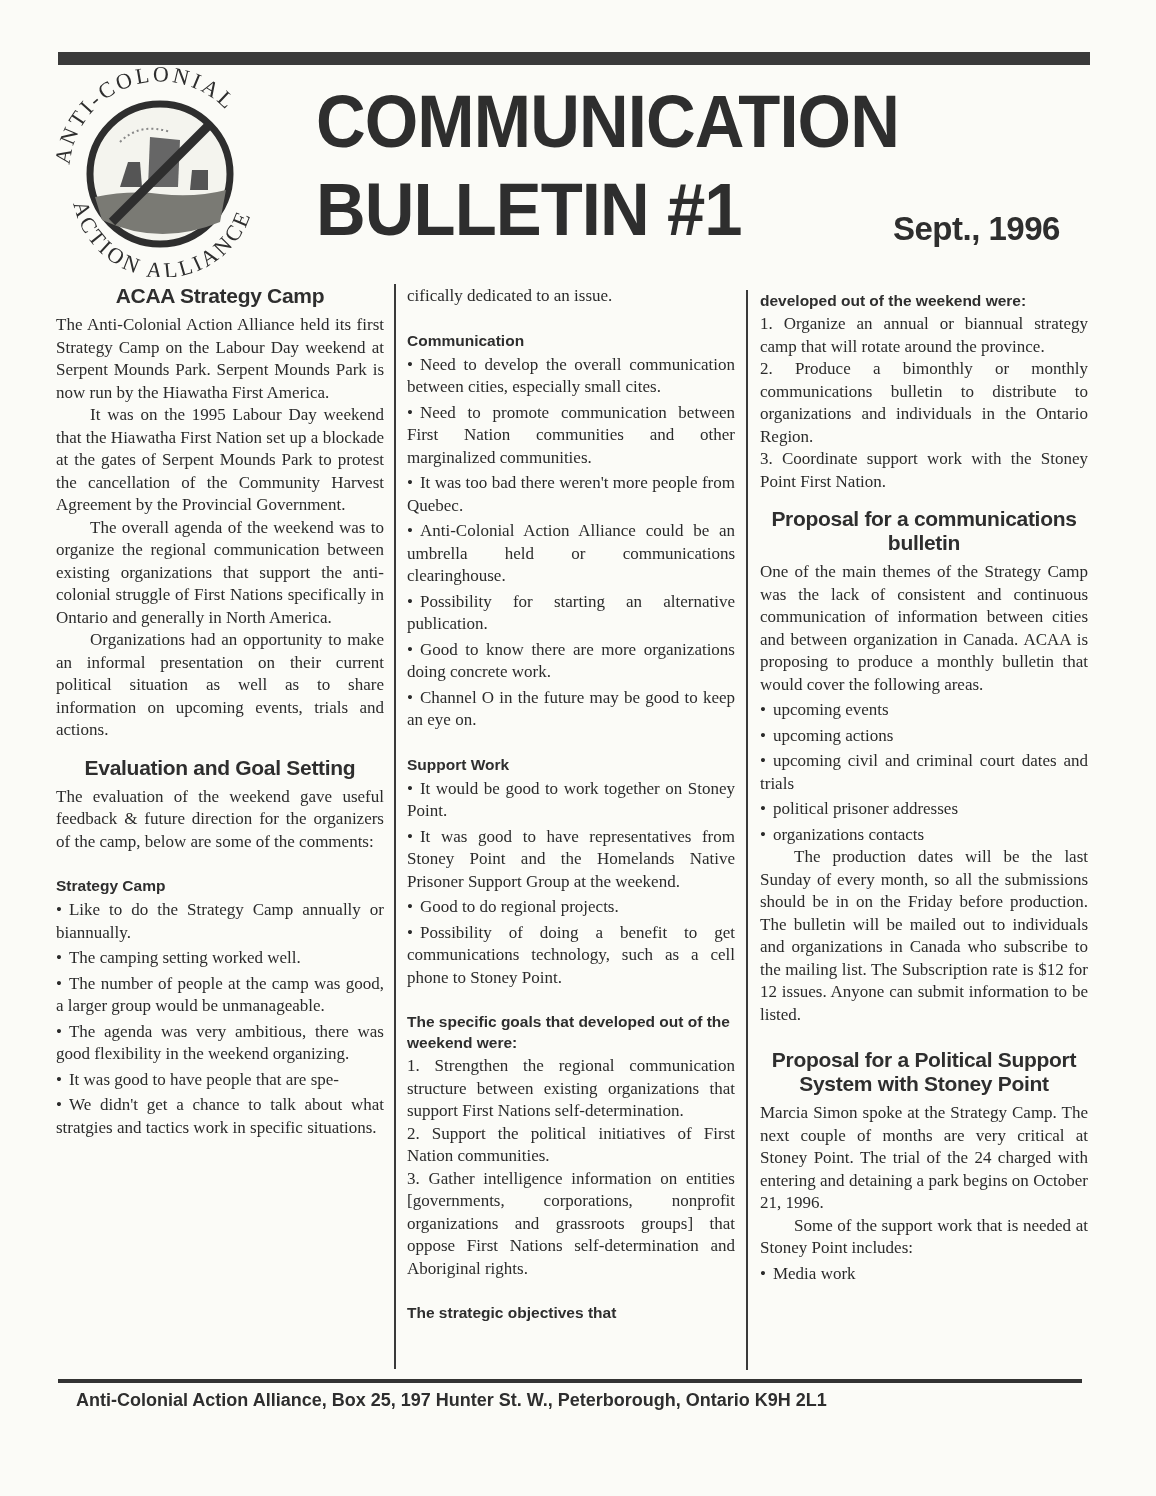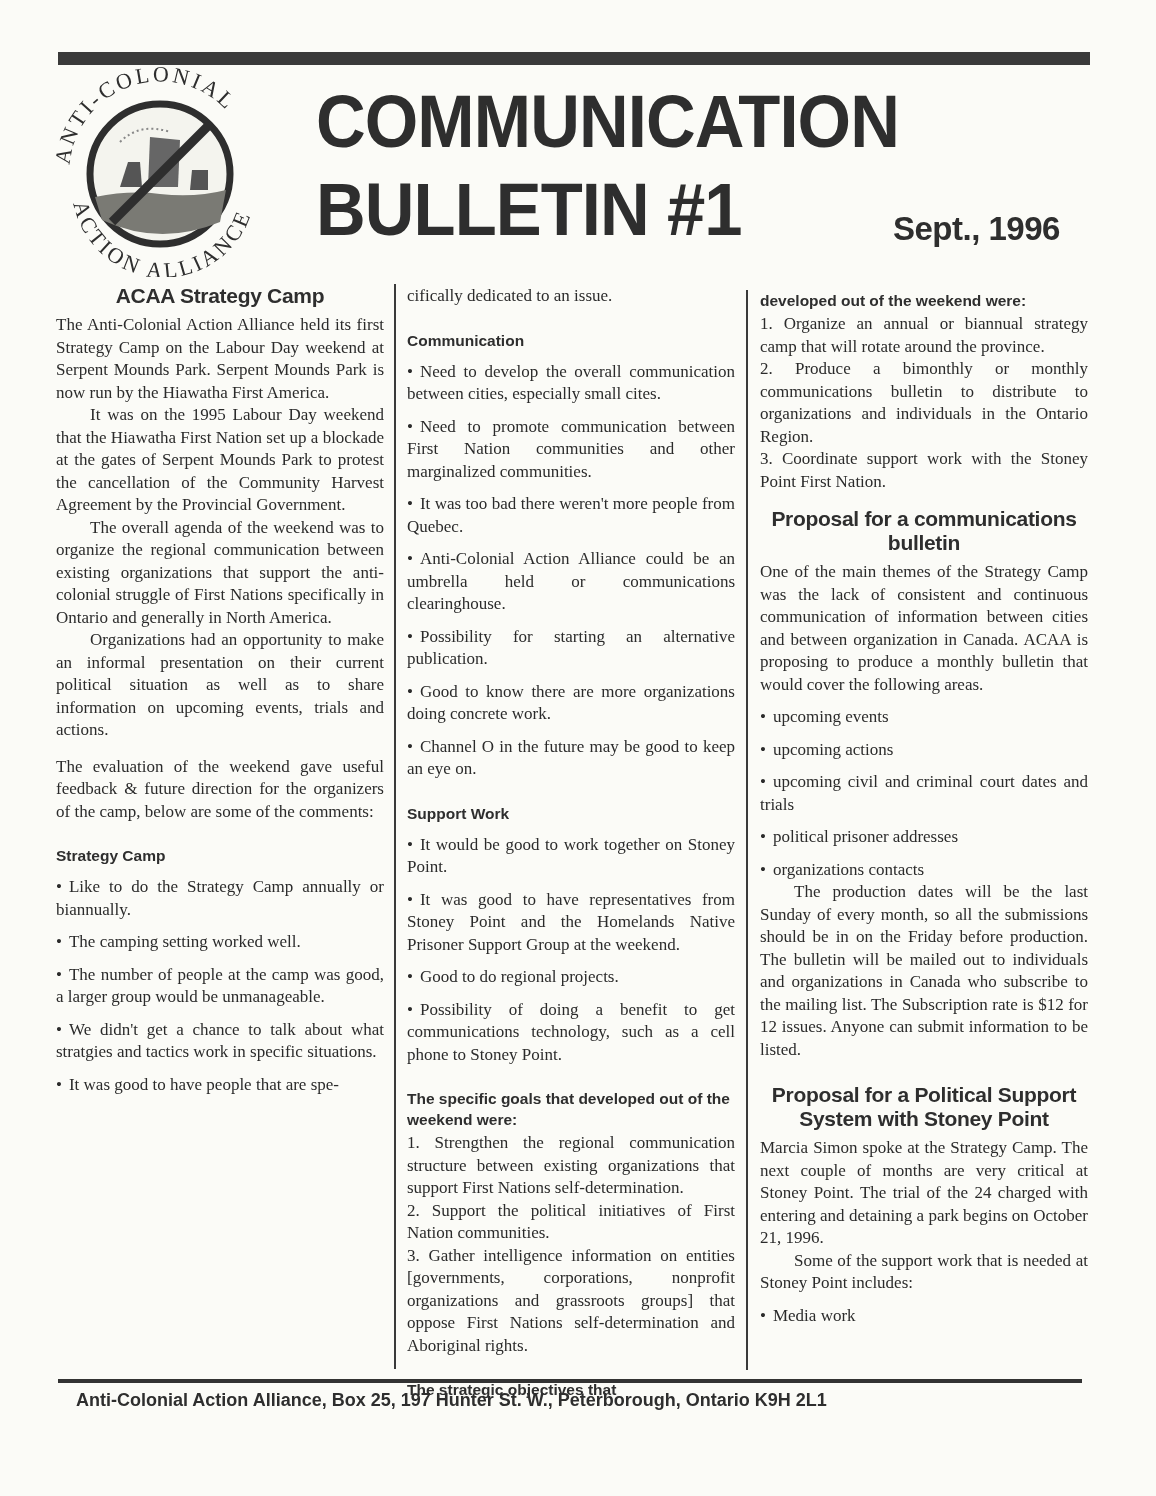--- a/index.html
+++ b/index.html
@@ -20,21 +20,21 @@
   .col3 { left: 760px; top: 290px; }
   .divider { position: absolute; width: 2px; background: #3a3a3a; }
   .d1 { left: 394px; top: 284px; height: 1085px; }
   .d2 { left: 746px; top: 290px; height: 1080px; }
   h2 { font-family: "Liberation Sans", sans-serif; font-weight: bold; font-size: 21px; line-height: 24px;
        margin: 0 0 6px 0; color: #2e2e2e; text-align: center; letter-spacing: -0.3px; }
   h3 { font-family: "Liberation Sans", sans-serif; font-weight: bold; font-size: 15.5px; line-height: 21px;
        margin: 0 0 2px 0; color: #2e2e2e; text-align: left; }
   p { margin: 0; }
   .indent { text-indent: 34px; }
-  .bullet { margin-top: 10px; }
+  .bullet { margin-top: 3px; }
   .bullet::before { content: "\2022"; margin-right: 7px; }
   .sp-s { height: 14px; }
   .sp-m { height: 22px; }
   .numbered p { margin: 0; }
   .bottom-rule { position: absolute; left: 58px; top: 1379px; width: 1024px; height: 4px; background: #333; }
   .footer { position: absolute; left: 76px; top: 1390px; font-family: "Liberation Sans", sans-serif; font-weight: bold;
             font-size: 18px; color: #2e2e2e; letter-spacing: 0px; }
 </style>
 </head>
 <body>
@@ -72,28 +72,30 @@
 <div class="divider d1"></div>
 <div class="divider d2"></div>
 
 <div class="col col1">
   <h2>ACAA Strategy Camp</h2>
   <p>The Anti-Colonial Action Alliance held its first Strategy Camp on the Labour Day weekend at Serpent Mounds Park. Serpent Mounds Park is now run by the Hiawatha First America.</p>
   <p class="indent">It was on the 1995 Labour Day weekend that the Hiawatha First Nation set up a blockade at the gates of Serpent Mounds Park to protest the cancellation of the Community Harvest Agreement by the Provincial Government.</p>
   <p class="indent">The overall agenda of the weekend was to organize the regional communication between existing organizations that support the anti-colonial struggle of First Nations specifically in Ontario and generally in North America.</p>
   <p class="indent">Organizations had an opportunity to make an informal presentation on their current political situation as well as to share information on upcoming events, trials and actions.</p>
   <div class="sp-s"></div>
+  <h2>Evaluation and Goal Setting</h2>
   <p>The evaluation of the weekend gave useful feedback &amp; future direction for the organizers of the camp, below are some of the comments:</p>
   <div class="sp-m"></div>
   <h3>Strategy Camp</h3>
   <p class="bullet">Like to do the Strategy Camp annually or biannually.</p>
   <p class="bullet">The camping setting worked well.</p>
   <p class="bullet">The number of people at the camp was good, a larger group would be unmanageable.</p>
+  <p class="bullet">The agenda was very ambitious, there was good flexibility in the weekend organizing.</p>
+  <p class="bullet">It was good to have people that are spe-</p>
   <p class="bullet">We didn't get a chance to talk about what stratgies and tactics work in specific situations.</p>
-  <p class="bullet">It was good to have people that are spe-</p>
 </div>
 
 <div class="col col2">
   <p>cifically dedicated to an issue.</p>
   <div class="sp-m"></div>
   <h3>Communication</h3>
   <p class="bullet">Need to develop the overall communication between cities, especially small cites.</p>
   <p class="bullet">Need to promote communication between First Nation communities and other marginalized communities.</p>
   <p class="bullet">It was too bad there weren't more people from Quebec.</p>
   <p class="bullet">Anti-Colonial Action Alliance could be an umbrella held or communications clearinghouse.</p>

